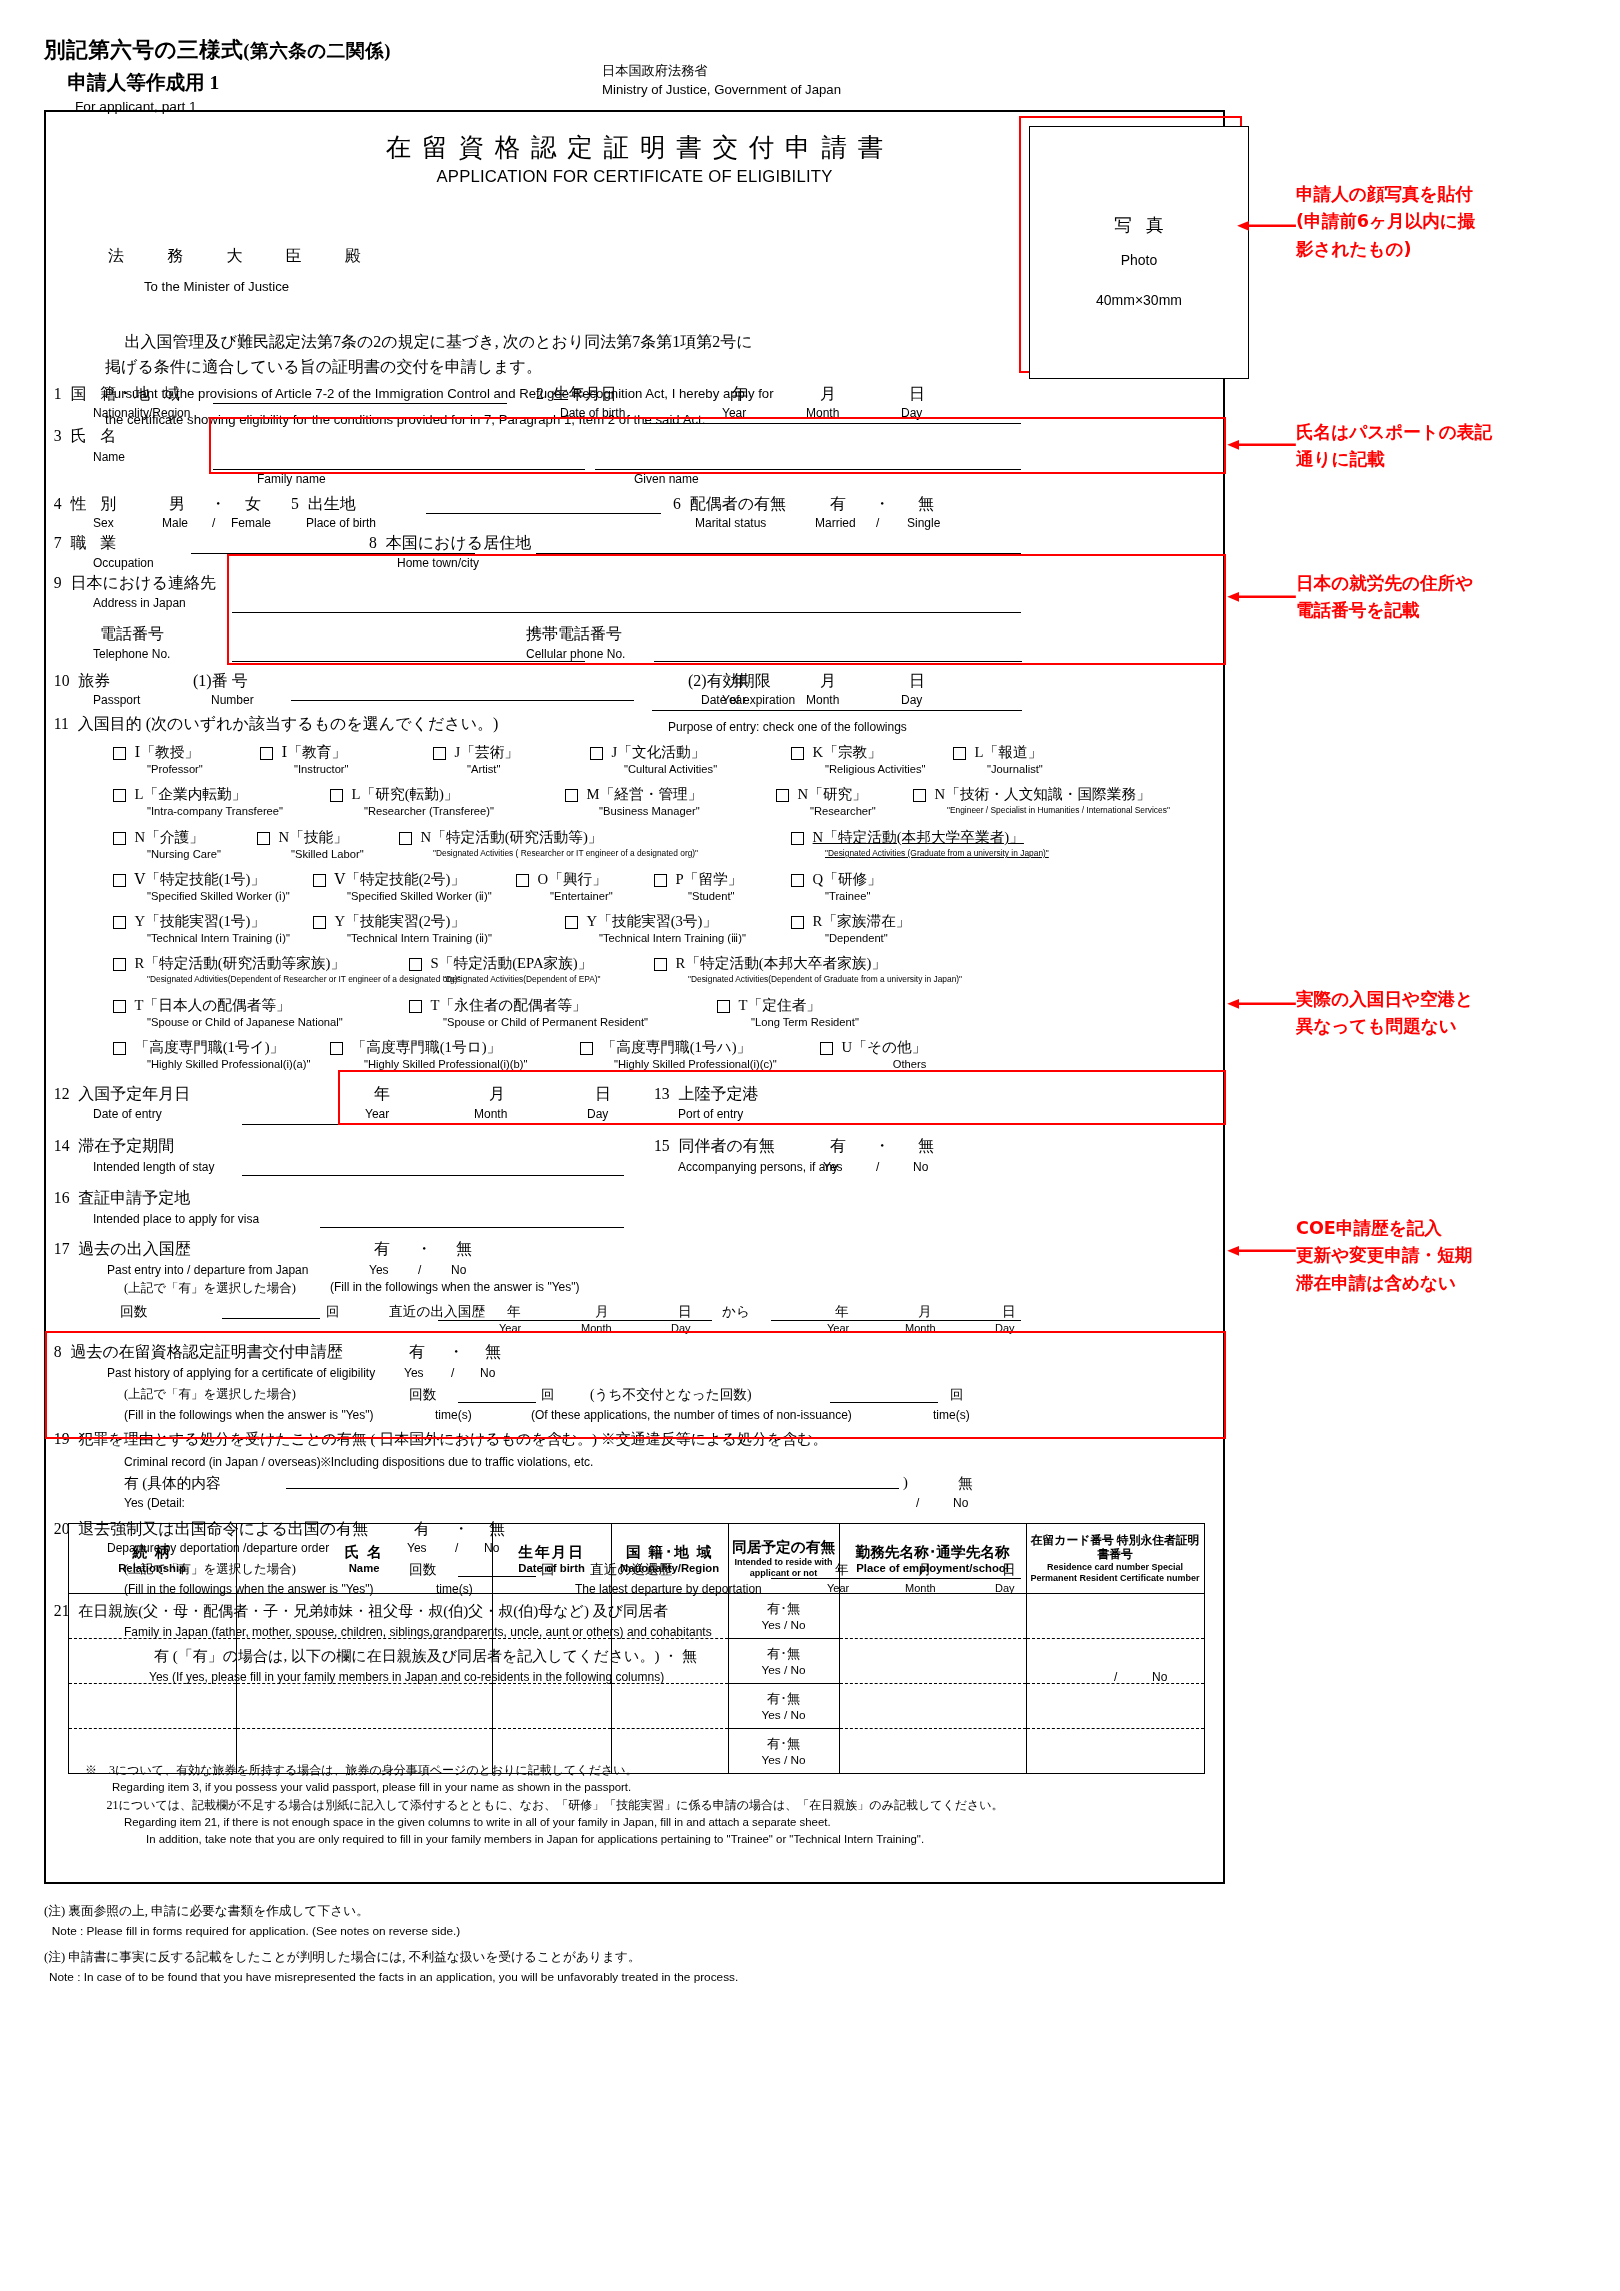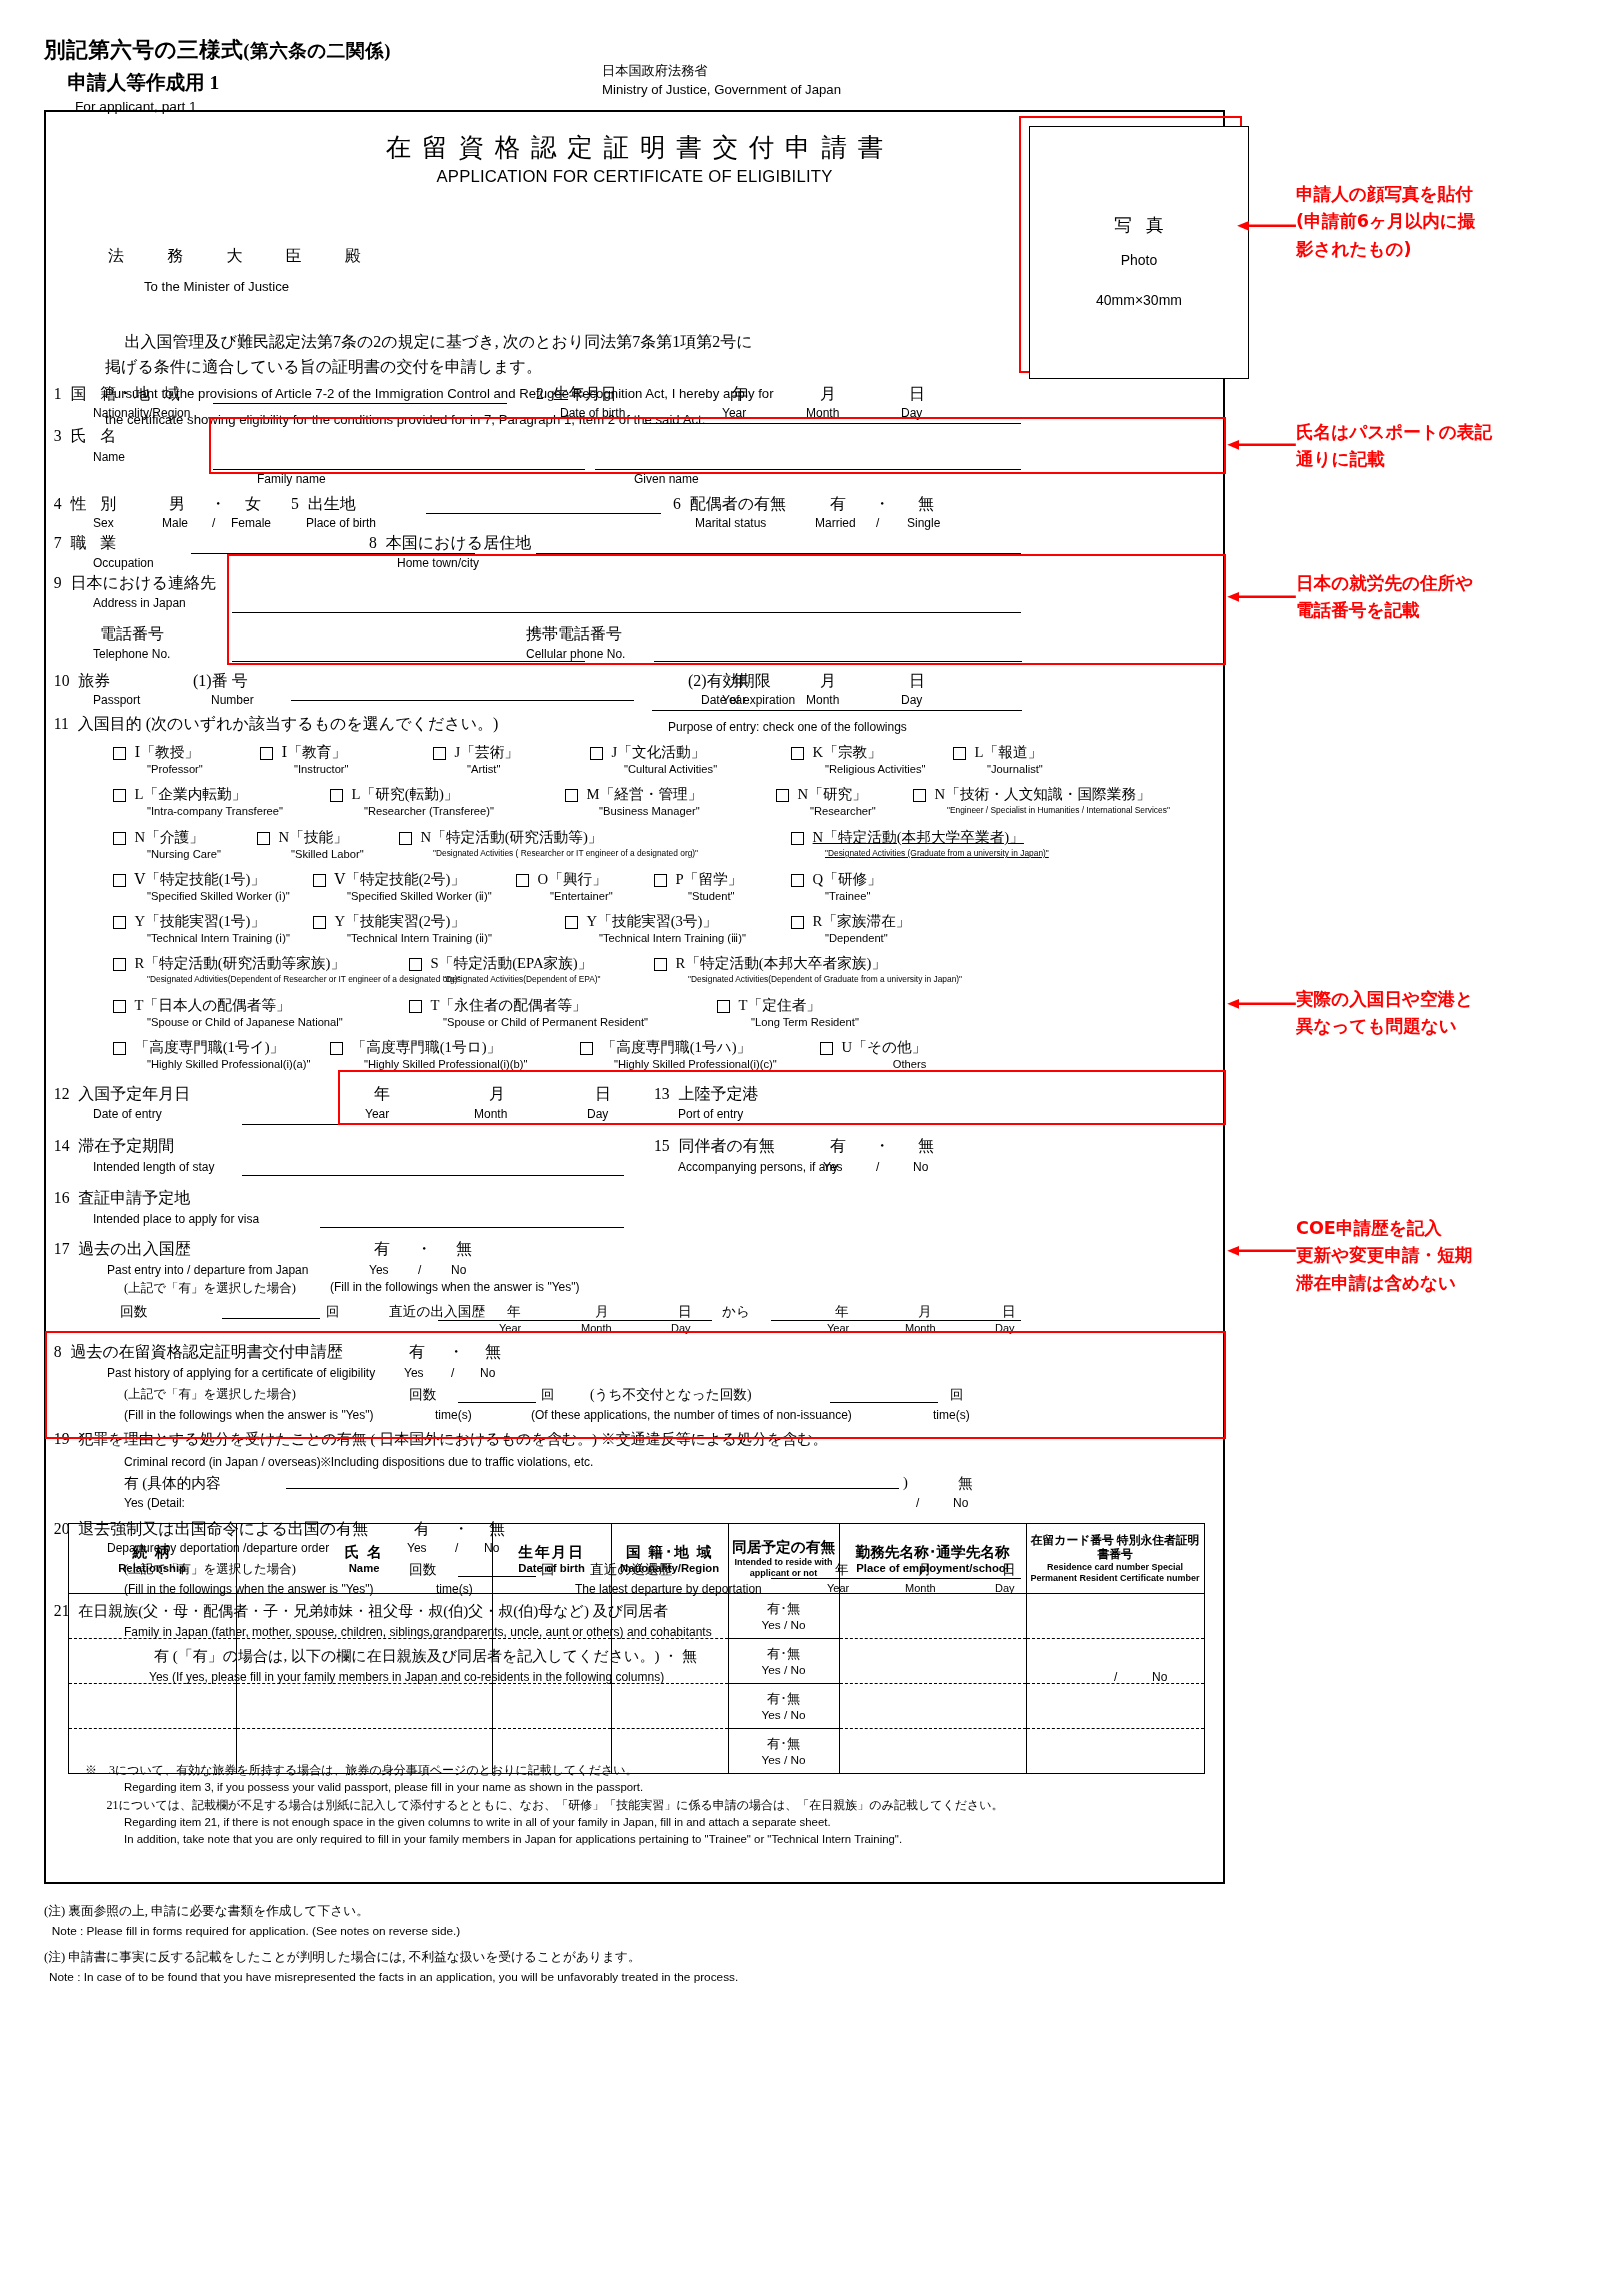--- a/index.html
+++ b/index.html
@@ -618,24 +618,24 @@
               <div class="yn-e">Yes / No</div>
             </td>
         <td class="dashtop"></td>
         <td class="dashtop"></td>
       </tr>
     </tbody>
       </table>
 
     <div class="notes" style="top:1649px;">
       <div class="jx">※　3について、有効な旅券を所持する場合は、旅券の身分事項ページのとおりに記載してください。</div>
-      <div style="margin-left:39px;">Regarding item 3, if you possess your valid passport, please fill in your name as shown in the passport.</div>
+      <div style="margin-left:27px;">Regarding item 3, if you possess your valid passport, please fill in your name as shown in the passport.</div>
       <div class="jx" style="margin-left:21.6px;">21については、記載欄が不足する場合は別紙に記入して添付するとともに、なお、「研修」「技能実習」に係る申請の場合は、「在日親族」のみ記載してください。</div>
       <div style="margin-left:39px;">Regarding item 21, if there is not enough space in the given columns to write in all of your family in Japan, fill in and attach a separate sheet.</div>
-      <div style="margin-left:39px;">In addition, take note that you are only required to fill in your family members in Japan for applications pertaining to "Trainee" or "Technical Intern Training".</div>
+      <div style="margin-left:61px;">In addition, take note that you are only required to fill in your family members in Japan for applications pertaining to "Trainee" or "Technical Intern Training".</div>
     </div>
 
   </div>
 
   <div class="footnotes" style="left:44px;top:1901px;">
     <div>(注) 裏面参照の上, 申請に必要な書類を作成して下さい。</div>
     <div class="e" style="margin-left:7.8px;">Note : Please fill in forms required for application. (See notes on reverse side.)</div>
     <div style="margin-top:5.9px;">(注) 申請書に事実に反する記載をしたことが判明した場合には, 不利益な扱いを受けることがあります。</div>
     <div class="e" style="margin-left:5px;">Note : In case of to be found that you have misrepresented the facts in an application, you will be unfavorably treated in the process.</div>
   </div>

